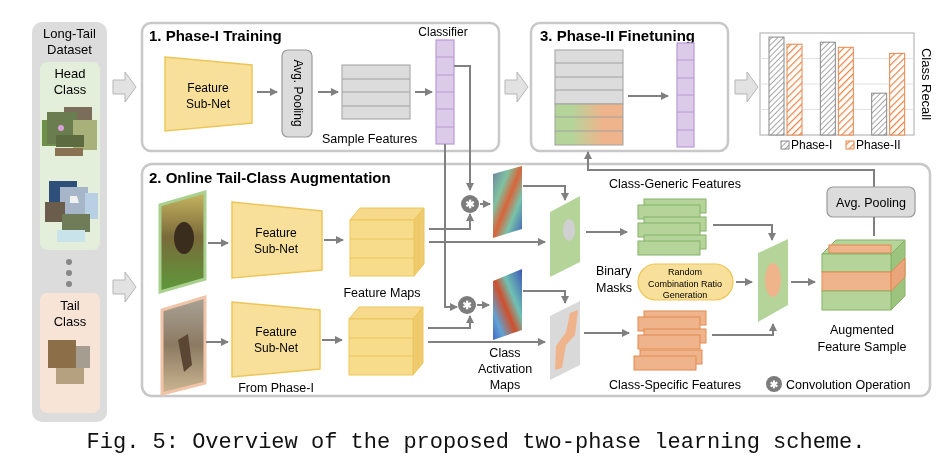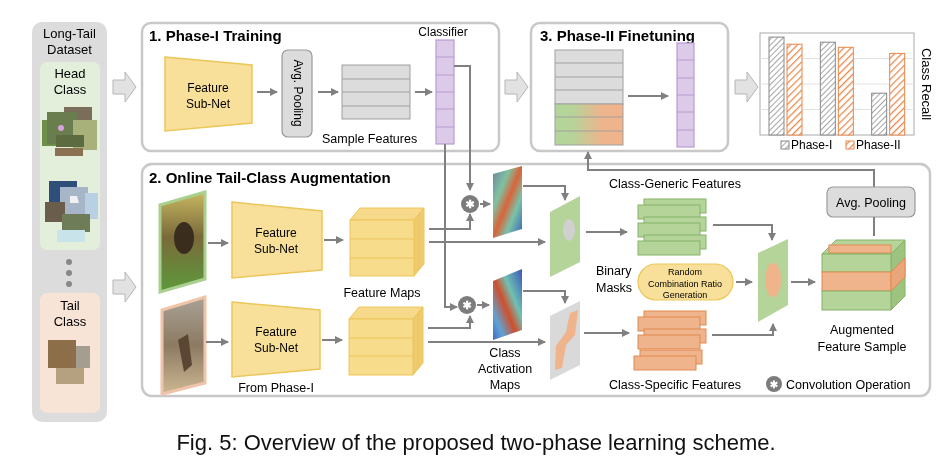--- a/index.html
+++ b/index.html
@@ -1,19 +1,19 @@
 <!DOCTYPE html>
 <html><head>
 <meta charset="utf-8">
 <style>
   html,body{margin:0;padding:0;background:#fff;}
   body{width:952px;height:471px;position:relative;overflow:hidden;font-family:"Liberation Sans",sans-serif;color:#111;}
   .abs{position:absolute;}
   svg text{font-family:"Liberation Sans",sans-serif;}
-  .caption{position:absolute;left:0;width:952px;top:430px;text-align:center;font-family:Liberation Sans, sans-serif;font-size:22px;color:#111;}
+  .caption{position:absolute;left:0;width:952px;top:430px;text-align:center;font-family:Liberation Mono, monospace;font-size:22px;color:#111;}
 </style>
 </head>
 <body>
 
 <svg class="abs" style="left:0;top:0" width="952" height="430">
   <defs>
     <marker id="ah" markerWidth="8" markerHeight="8" refX="7" refY="4" orient="auto" markerUnits="userSpaceOnUse">
       <path d="M0,0 L8,4 L0,8 z" fill="#808080"></path>
     </marker>
     <pattern id="hatchGray" width="4" height="4" patternUnits="userSpaceOnUse" patternTransform="rotate(45)">

